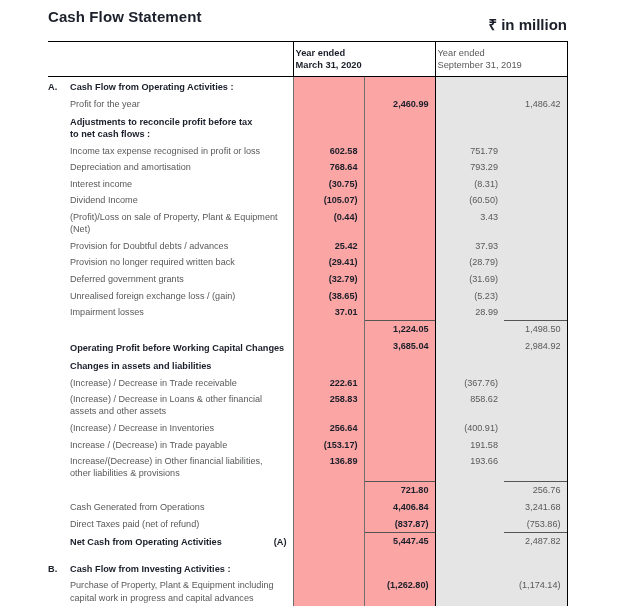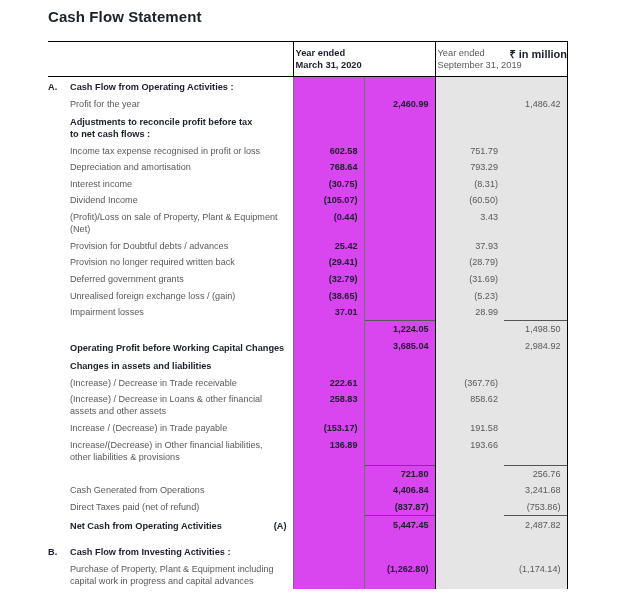--- a/index.html
+++ b/index.html
@@ -13,22 +13,22 @@
   }
   #page { position:absolute; left:0; top:0; width:619px; height:616px; }
 
   .title {
     position:absolute; left:48px; top:8px;
     font-size:15px; font-weight:bold; color:#1b1f2a;
     letter-spacing:0.1px;
   }
 
   .units {
-    position:absolute; right:52px; top:46px;
-    font-size:11px; font-weight:bold; color:#1b1f2a;
+    position:absolute; right:52px; top:14px;
+    font-size:15px; font-weight:bold; color:#1b1f2a;
   }
 
   table.cfs {
     position:absolute; left:48px; top:41px;
     width:519px;
     border-collapse:collapse;
     table-layout:fixed;
   }
   table.cfs td, table.cfs th { padding:0; vertical-align:top; }
 
@@ -65,21 +65,21 @@
   .lbl-text { flex:1; }
   .lbl-ref { float:right; font-weight:bold; color:#1b1f2a; padding-left:6px; }
 
   td.num {
     font-size:9.1px;
     text-align:right;
     padding:2.2px 6px 2.2px 2px !important;
     line-height:12.2px;
     white-space:nowrap;
   }
-  td.y20 { background:#d946ef; color:#1b1f2a; font-weight:bold; }
+  td.y20 { background:#fca5a5; color:#1b1f2a; font-weight:bold; }
   td.y19 { background:#e5e5e5; color:#58595b; }
 
   td.c1 { border-left:1.1px solid #6f6f6f; border-right:1.1px solid #6f6f6f; }
   td.c2 { border-right:1.1px solid #000; }
   td.c3 { }
   td.c4 { border-right:1.1px solid #000; }
   td.c3s { border-left:1.1px solid #6f6f6f; }
 
   .rule-top { border-top:1.1px solid #555 !important; }
 
@@ -328,20 +328,32 @@
           </td>
           <td class="num y20 c1">258.83</td>
           <td class="num y20 c2 "></td>
           <td class="num y19 c3 c3s">858.62</td>
           <td class="num y19 c4 "></td>
         </tr>
         <tr>
           <td class="lbl">
             <div class="lblwrap">
               <span class="lbl-letter"></span>
+              <span class="lbl-text">(Increase) / Decrease in Inventories</span>
+            </div>
+          </td>
+          <td class="num y20 c1">256.64</td>
+          <td class="num y20 c2 "></td>
+          <td class="num y19 c3 c3s">(400.91)</td>
+          <td class="num y19 c4 "></td>
+        </tr>
+        <tr>
+          <td class="lbl">
+            <div class="lblwrap">
+              <span class="lbl-letter"></span>
               <span class="lbl-text">Increase / (Decrease) in Trade payable</span>
             </div>
           </td>
           <td class="num y20 c1">(153.17)</td>
           <td class="num y20 c2 "></td>
           <td class="num y19 c3 c3s">191.58</td>
           <td class="num y19 c4 "></td>
         </tr>
         <tr>
           <td class="lbl">

